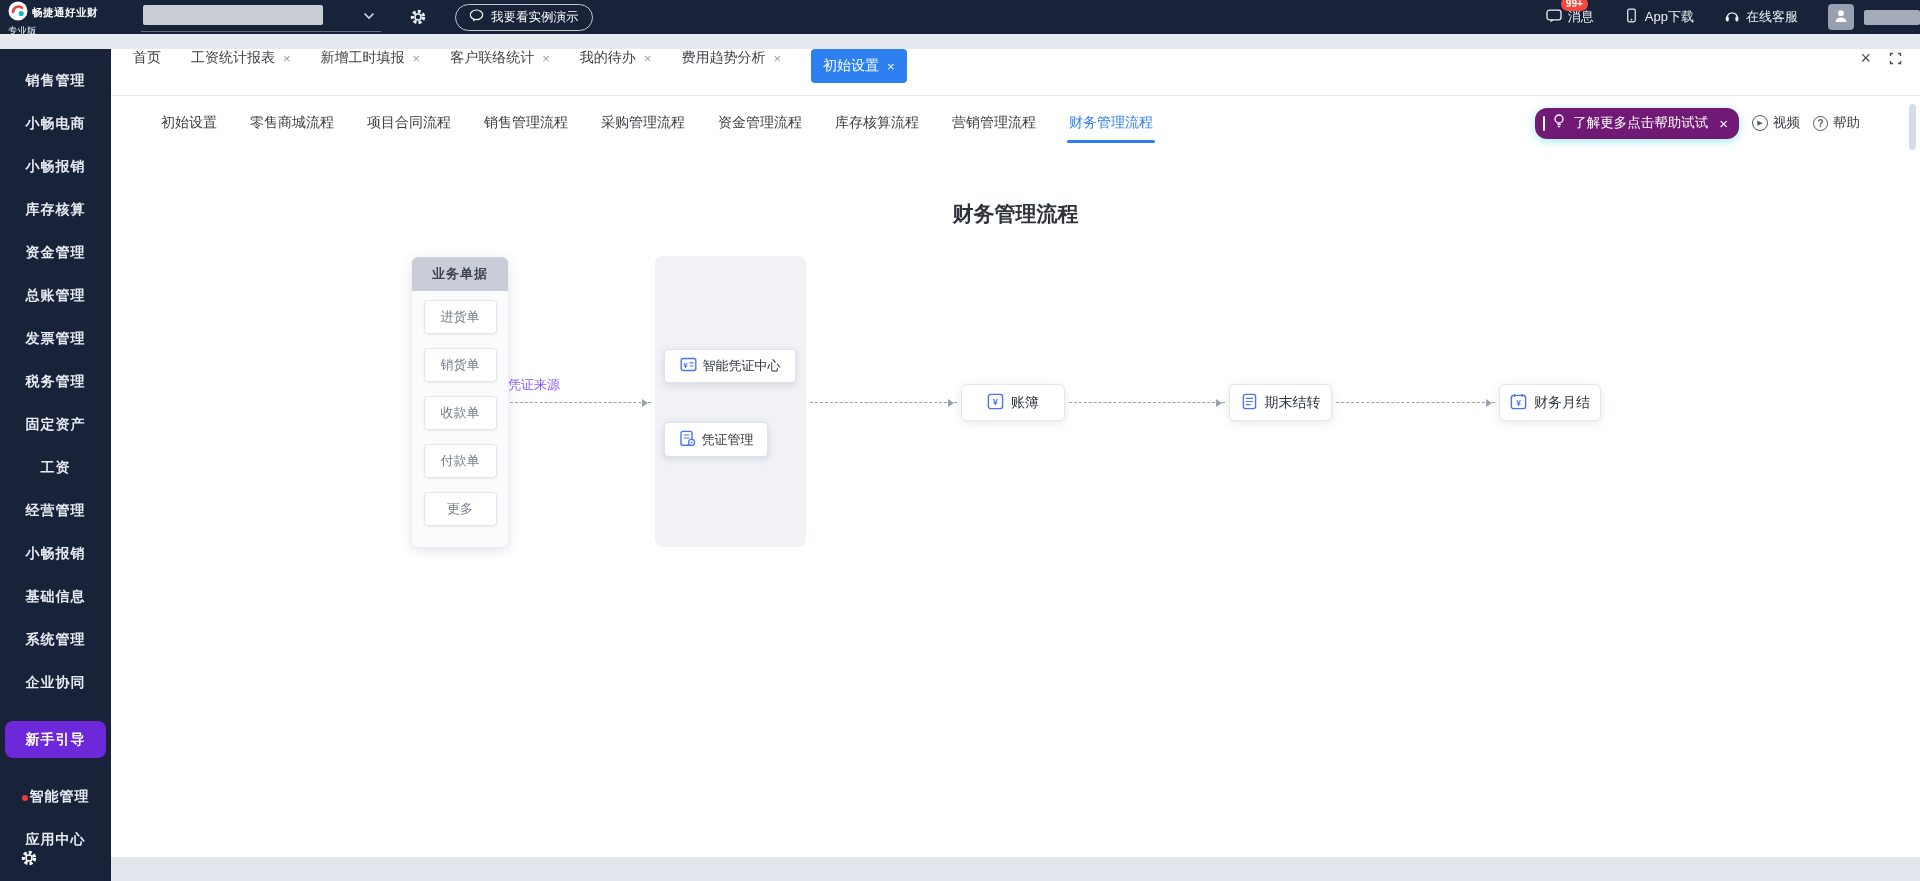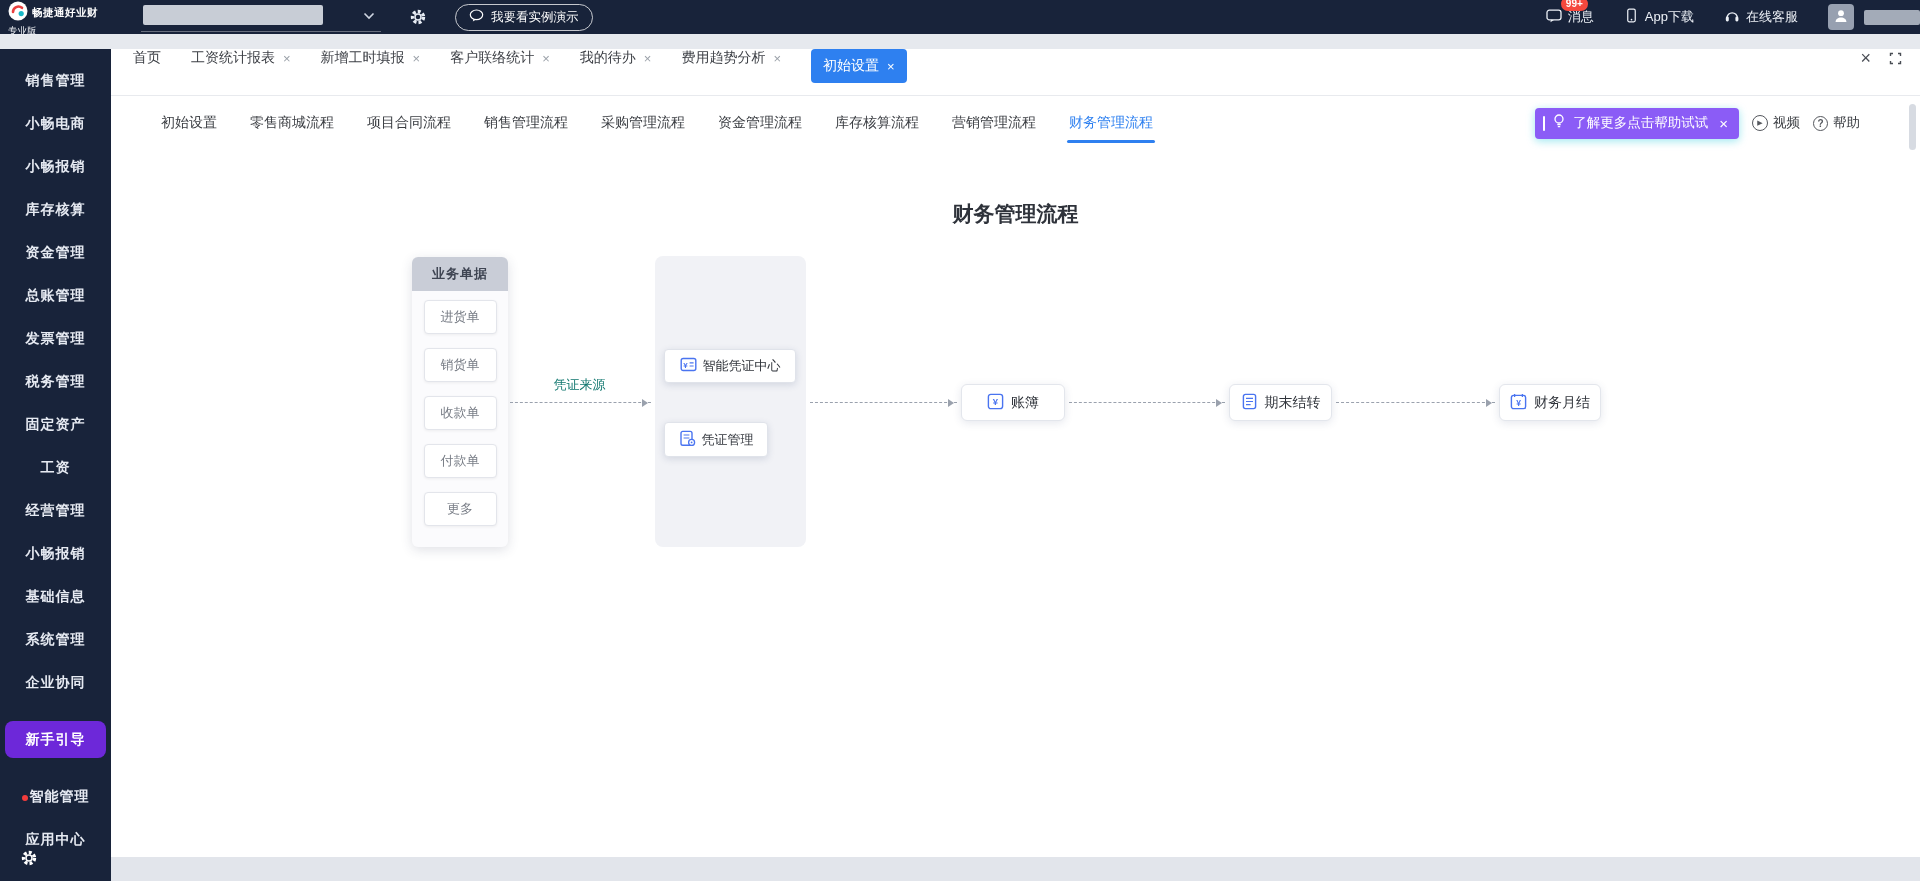--- a/index.html
+++ b/index.html
@@ -45,21 +45,21 @@
   
   .page{position:absolute;top:47px;left:0;width:100%;height:761px;background:#fff}
   .scroll-thumb{position:absolute;top:8px;right:4px;width:7px;height:46px;background:#d7dbe2;border-radius:4px;cursor:pointer}
 
   
   .subnav{display:flex;align-items:center;height:46px;padding:8px 0 0 50px}
   .nav-item{font-size:14px;color:#3a3d42;position:relative;margin-right:33px;cursor:pointer;white-space:nowrap}
   .nav-item.active{color:#2e80f0}
   .nav-item.active::after{content:"";position:absolute;left:-2px;right:-2px;bottom:-11px;height:3px;background:#2e80f0;border-radius:2px}
   .subnav-right{margin-left:auto;display:flex;align-items:center;gap:13px;margin-right:60px}
-  .help-banner{background:#8b5cf6;color:#fff;height:31px;display:flex;align-items:center;gap:8px;padding:0 11px 0 8px;border-radius:4px;font-size:13.5px;box-shadow:0 2px 8px rgba(8,195,217,.4);cursor:pointer;white-space:nowrap}
+  .help-banner{background:#701a75;color:#fff;height:31px;display:flex;align-items:center;gap:8px;padding:0 11px 0 8px;border-radius:12px;font-size:13.5px;box-shadow:0 2px 8px rgba(8,195,217,.4);cursor:pointer;white-space:nowrap}
   .banner-bar{width:2px;height:15px;background:#fff;border-radius:1px}
   .banner-close{font-size:15px;margin-left:3px;line-height:1;cursor:pointer}
   .mini-link{display:flex;align-items:center;gap:5px;font-size:13.5px;color:#3a3d42;cursor:pointer;white-space:nowrap}
   .play-circle{width:16px;height:16px;border:1.4px solid #55585e;border-radius:50%;display:flex;align-items:center;justify-content:center;font-size:7px;color:#55585e}
   .q-circle{width:15px;height:15px;border:1.4px solid #55585e;border-radius:50%;display:flex;align-items:center;justify-content:center;font-size:10px;color:#55585e;font-weight:bold}
 
   
   .flow{position:relative;height:715px}
   .flow-title{position:absolute;top:58px;left:0;width:100%;text-align:center;font-size:21px;font-weight:600;color:#2e323a}
   .docs-panel{position:absolute;left:301px;top:115px;width:96px;height:290px;background:#fbfbfd;border-radius:6px;box-shadow:0 3px 12px rgba(45,55,90,.15)}
@@ -69,21 +69,21 @@
   .center-panel{position:absolute;left:544px;top:114px;width:151px;height:291px;background:#f1f2f6;border-radius:8px}
   .flow-btn{position:absolute;background:#fff;border:1px solid #e0e3ea;border-radius:4px;display:flex;align-items:center;justify-content:center;gap:6px;font-size:13px;color:#2f333a;box-shadow:0 2px 7px rgba(40,60,110,.15);cursor:pointer;font-family:inherit;white-space:nowrap}
   .btn-voucher-center{left:553px;top:207px;width:132px;height:34px}
   .btn-voucher-manage{left:553px;top:280px;width:104px;height:35px}
   .arrow{position:absolute;height:0;border-top:1px dashed #9aa1ad}
   .arrow::after{content:"";position:absolute;right:-1px;top:-4px;width:0;height:0;border:4px solid transparent;border-left:6px solid #9aa1ad}
   .arrow-1{left:399px;top:260px;width:141px}
   .arrow-2{left:699px;top:260px;width:147px}
   .arrow-3{left:958px;top:260px;width:156px}
   .arrow-4{left:1225px;top:260px;width:159px}
-  .arrow-label{position:absolute;left:397px;top:234px;width:143px;text-align:center;font-size:13px;color:#0f766e}
+  .arrow-label{position:absolute;left:397px;top:234px;width:143px;font-size:13px;color:#8b5cf6}
   .node{position:absolute;top:242px;height:37px;background:#fff;border:1px solid #e3e6ec;border-radius:6px;box-shadow:0 2px 8px rgba(40,60,110,.12);display:flex;align-items:center;justify-content:center;gap:7px;font-size:14px;color:#30343b;cursor:pointer;white-space:nowrap}
   .node-1{left:850px;width:104px}
   .node-2{left:1118px;width:103px}
   .node-3{left:1388px;width:102px}
 </style>
 </head>
 <body>
 
 <header class="topbar">
   <div class="brand">

